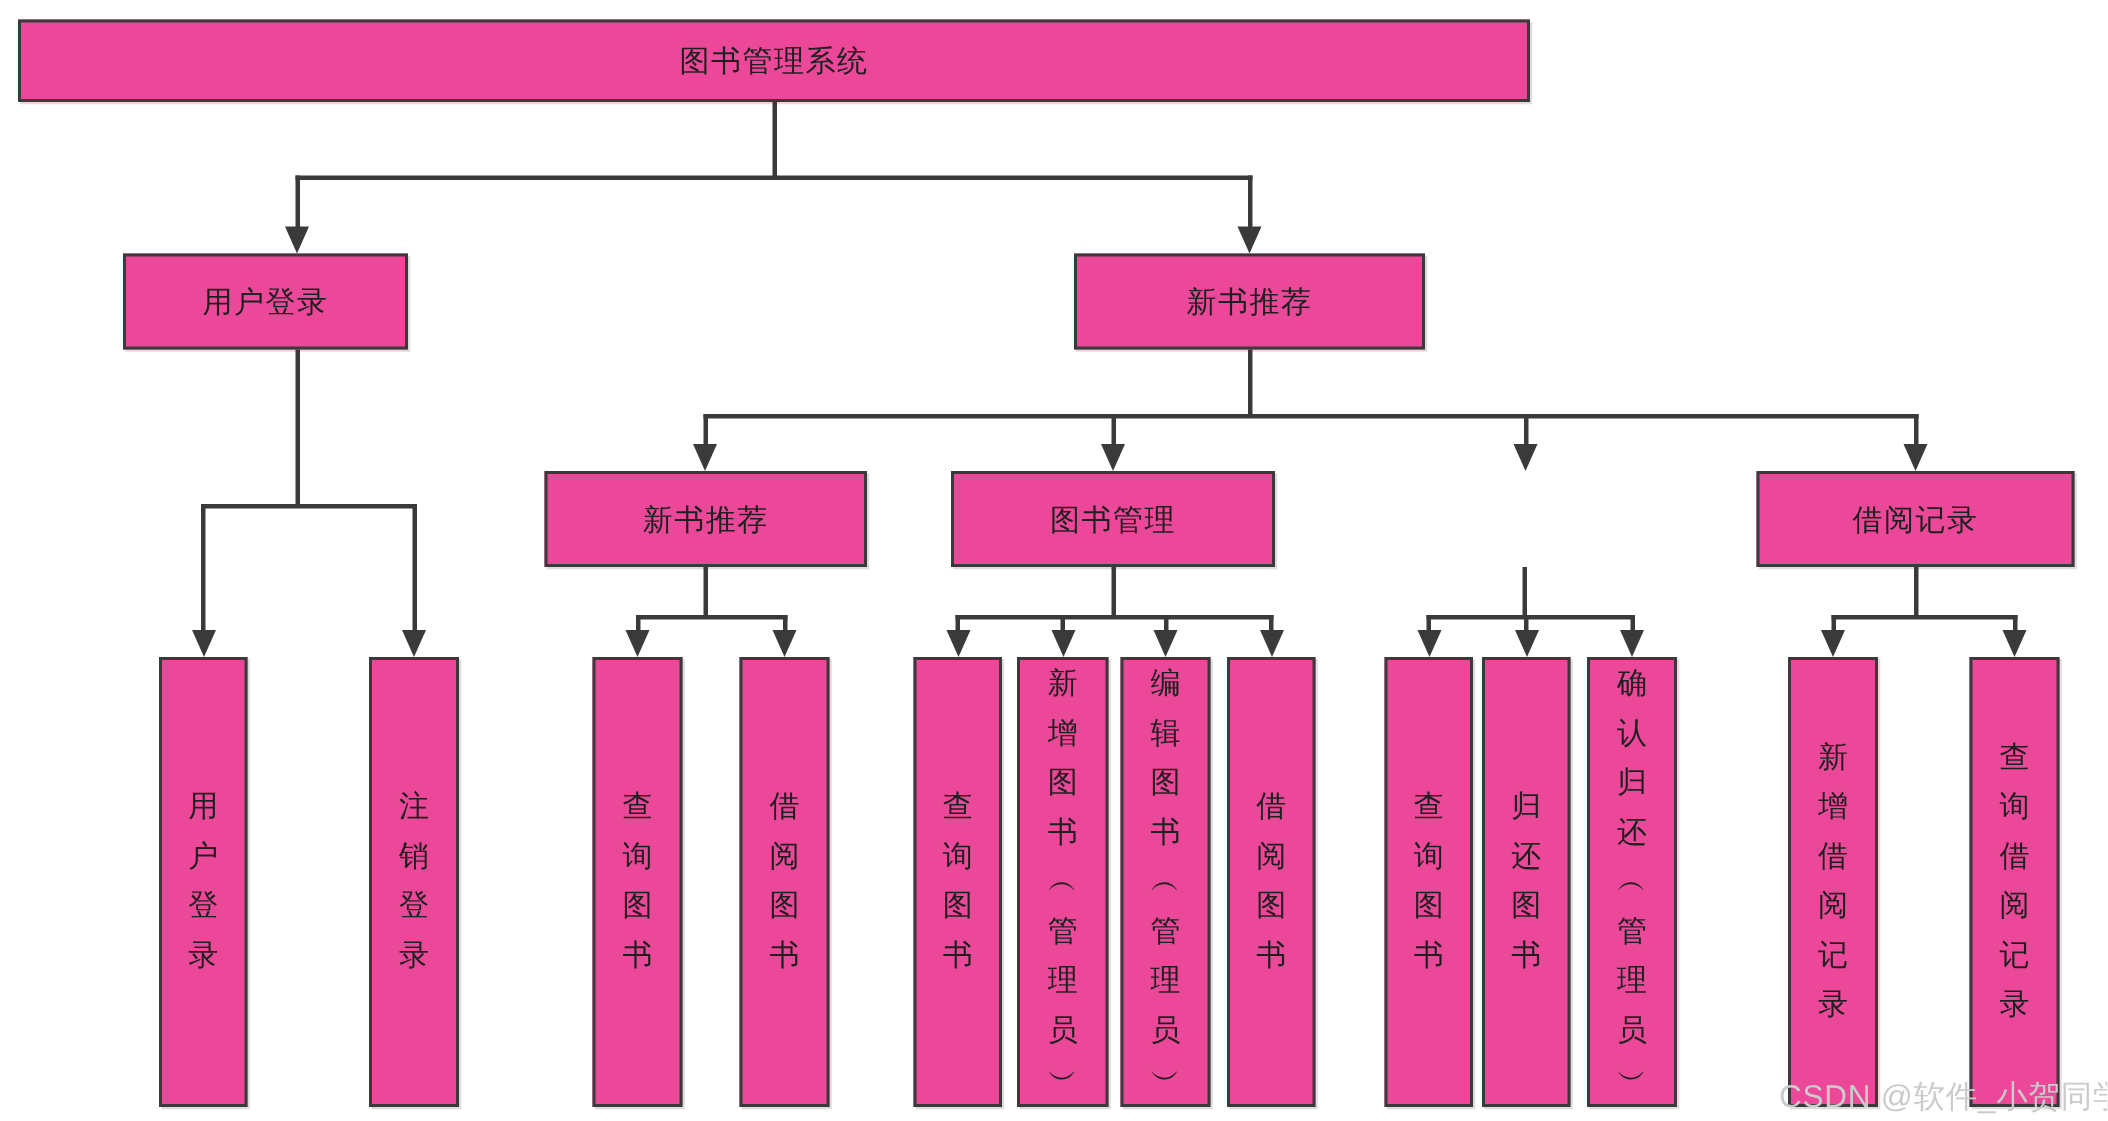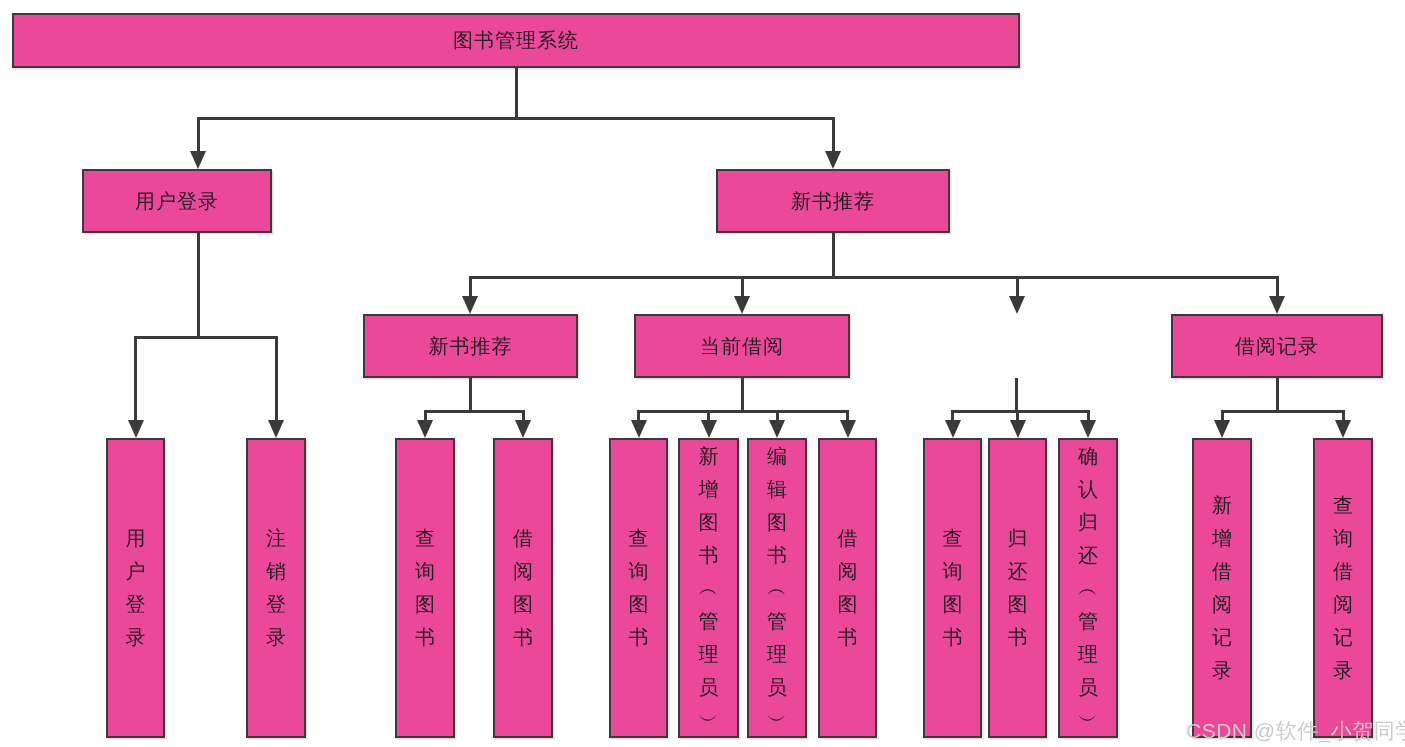--- a/index.html
+++ b/index.html
@@ -60,21 +60,21 @@
   <div class="v" style="left:468.5px;top:276px;height:20px;"></div>
   <div class="a" style="left:462px;top:296px;"></div>
   <div class="v" style="left:740.5px;top:276px;height:20px;"></div>
   <div class="a" style="left:734px;top:296px;"></div>
   <div class="v" style="left:1015.5px;top:276px;height:20px;"></div>
   <div class="a" style="left:1009px;top:296px;"></div>
   <div class="v" style="left:1275.5px;top:276px;height:20px;"></div>
   <div class="a" style="left:1269px;top:296px;"></div>
 
   <div class="box" style="left:363px;top:314px;width:215px;height:64px;">新书推荐</div>
-  <div class="box" style="left:634px;top:314px;width:216px;height:64px;">当前借阅</div>
+  <div class="box" style="left:634px;top:314px;width:216px;height:64px;">图书管理</div>
   <div class="box" style="left:1171px;top:314px;width:212px;height:64px;">借阅记录</div>
 
   <div class="v" style="left:469px;top:378px;height:32px;"></div>
   <div class="h" style="left:423.5px;top:410px;width:101px;"></div>
   <div class="v" style="left:423.5px;top:410px;height:10px;"></div>
   <div class="a" style="left:417px;top:420px;"></div>
   <div class="v" style="left:521.5px;top:410px;height:10px;"></div>
   <div class="a" style="left:515px;top:420px;"></div>
 
   <div class="v" style="left:740.5px;top:378px;height:32px;"></div>

